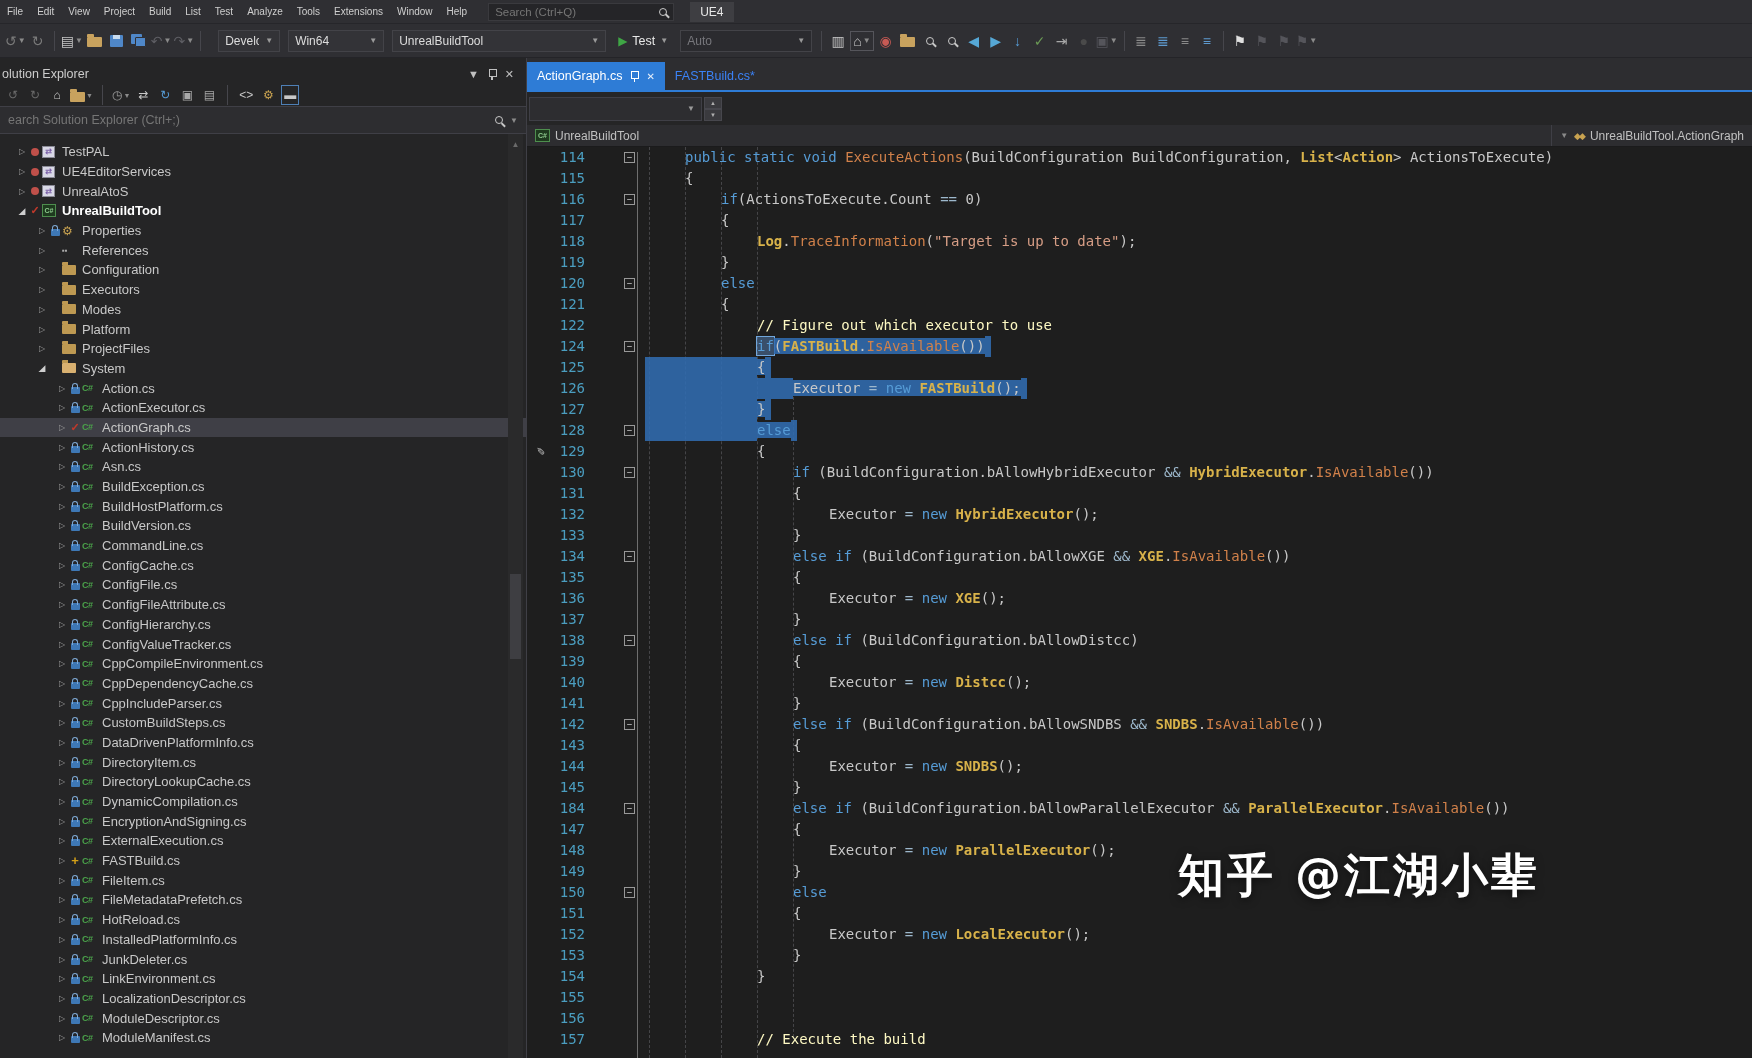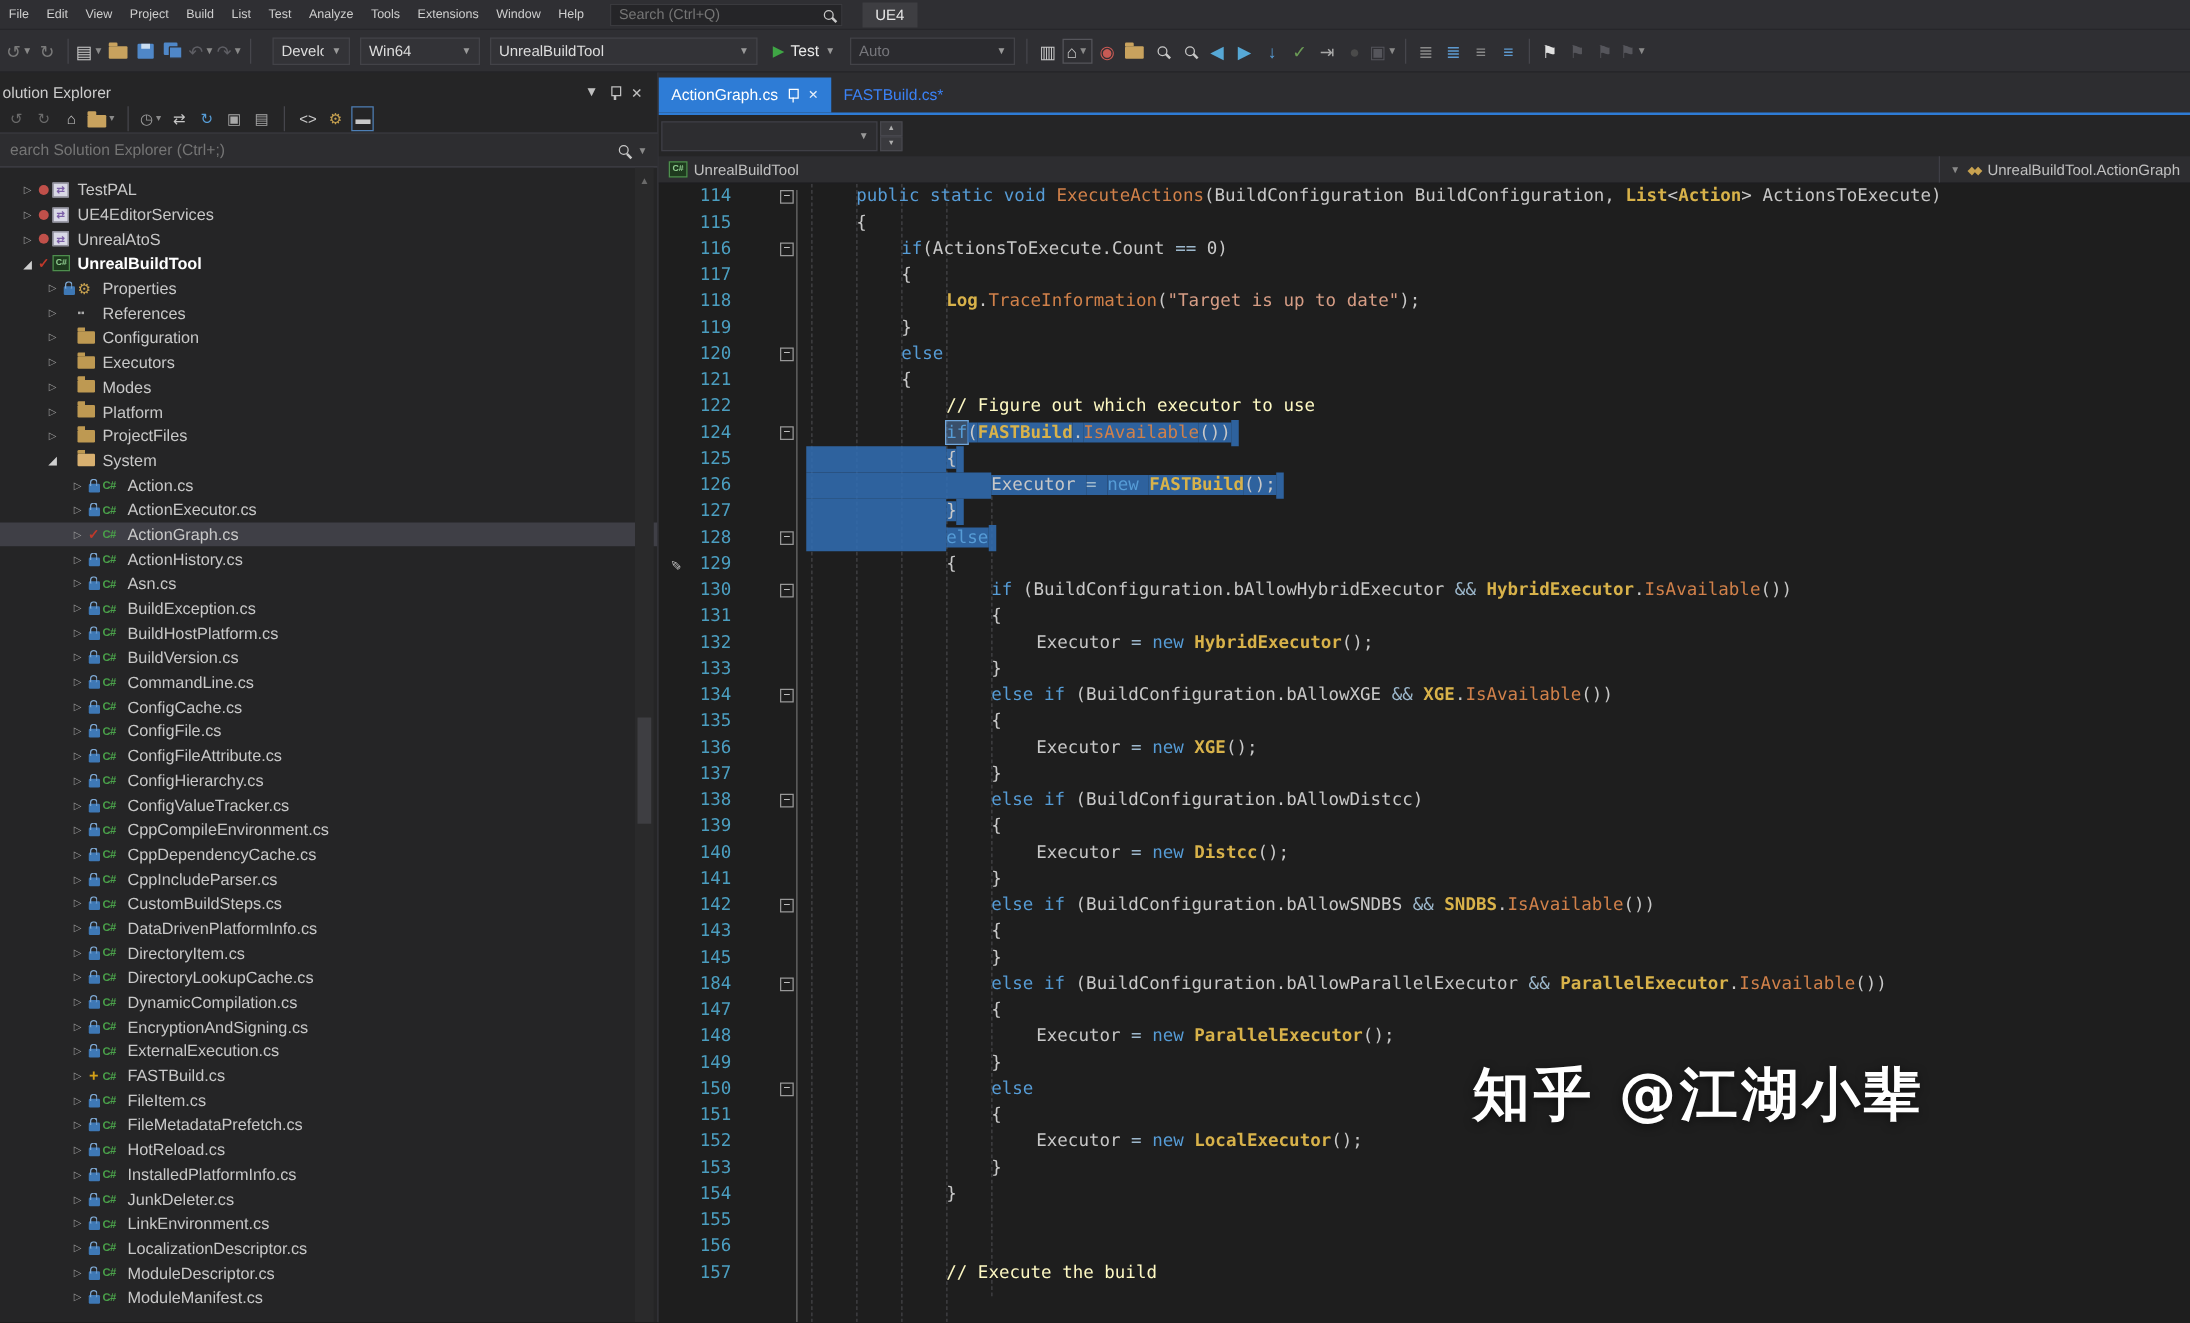--- a/index.html
+++ b/index.html
@@ -1021,20 +1021,25 @@
                 <span class="foldbox">−</span>
               </span>
               <span class="ct" style="padding-left: 146px;"><span class="tok k">else if</span><span class="tok p"> (BuildConfiguration.bAllowSNDBS </span><span class="tok o">&amp;&amp; </span><span class="tok t">SNDBS</span><span class="tok p">.</span><span class="tok m">IsAvailable</span><span class="tok p">())</span></span>
             </div>
             <div class="cl">
               <span class="ln">143</span>
               <span class="fold"></span>
               <span class="ct" style="padding-left: 146px;"><span class="tok p">{</span></span>
             </div>
             <div class="cl">
+              <span class="ln">144</span>
+              <span class="fold"></span>
+              <span class="ct" style="padding-left: 182px;"><span class="tok p">Executor </span><span class="tok o">= </span><span class="tok k">new </span><span class="tok t">SNDBS</span><span class="tok p">();</span></span>
+            </div>
+            <div class="cl">
               <span class="ln">145</span>
               <span class="fold"></span>
               <span class="ct" style="padding-left: 146px;"><span class="tok p">}</span></span>
             </div>
             <div class="cl">
               <span class="ln">184</span>
               <span class="fold">
                 <span class="foldbox">−</span>
               </span>
               <span class="ct" style="padding-left: 146px;"><span class="tok k">else if</span><span class="tok p"> (BuildConfiguration.bAllowParallelExecutor </span><span class="tok o">&amp;&amp; </span><span class="tok t">ParallelExecutor</span><span class="tok p">.</span><span class="tok m">IsAvailable</span><span class="tok p">())</span></span>

